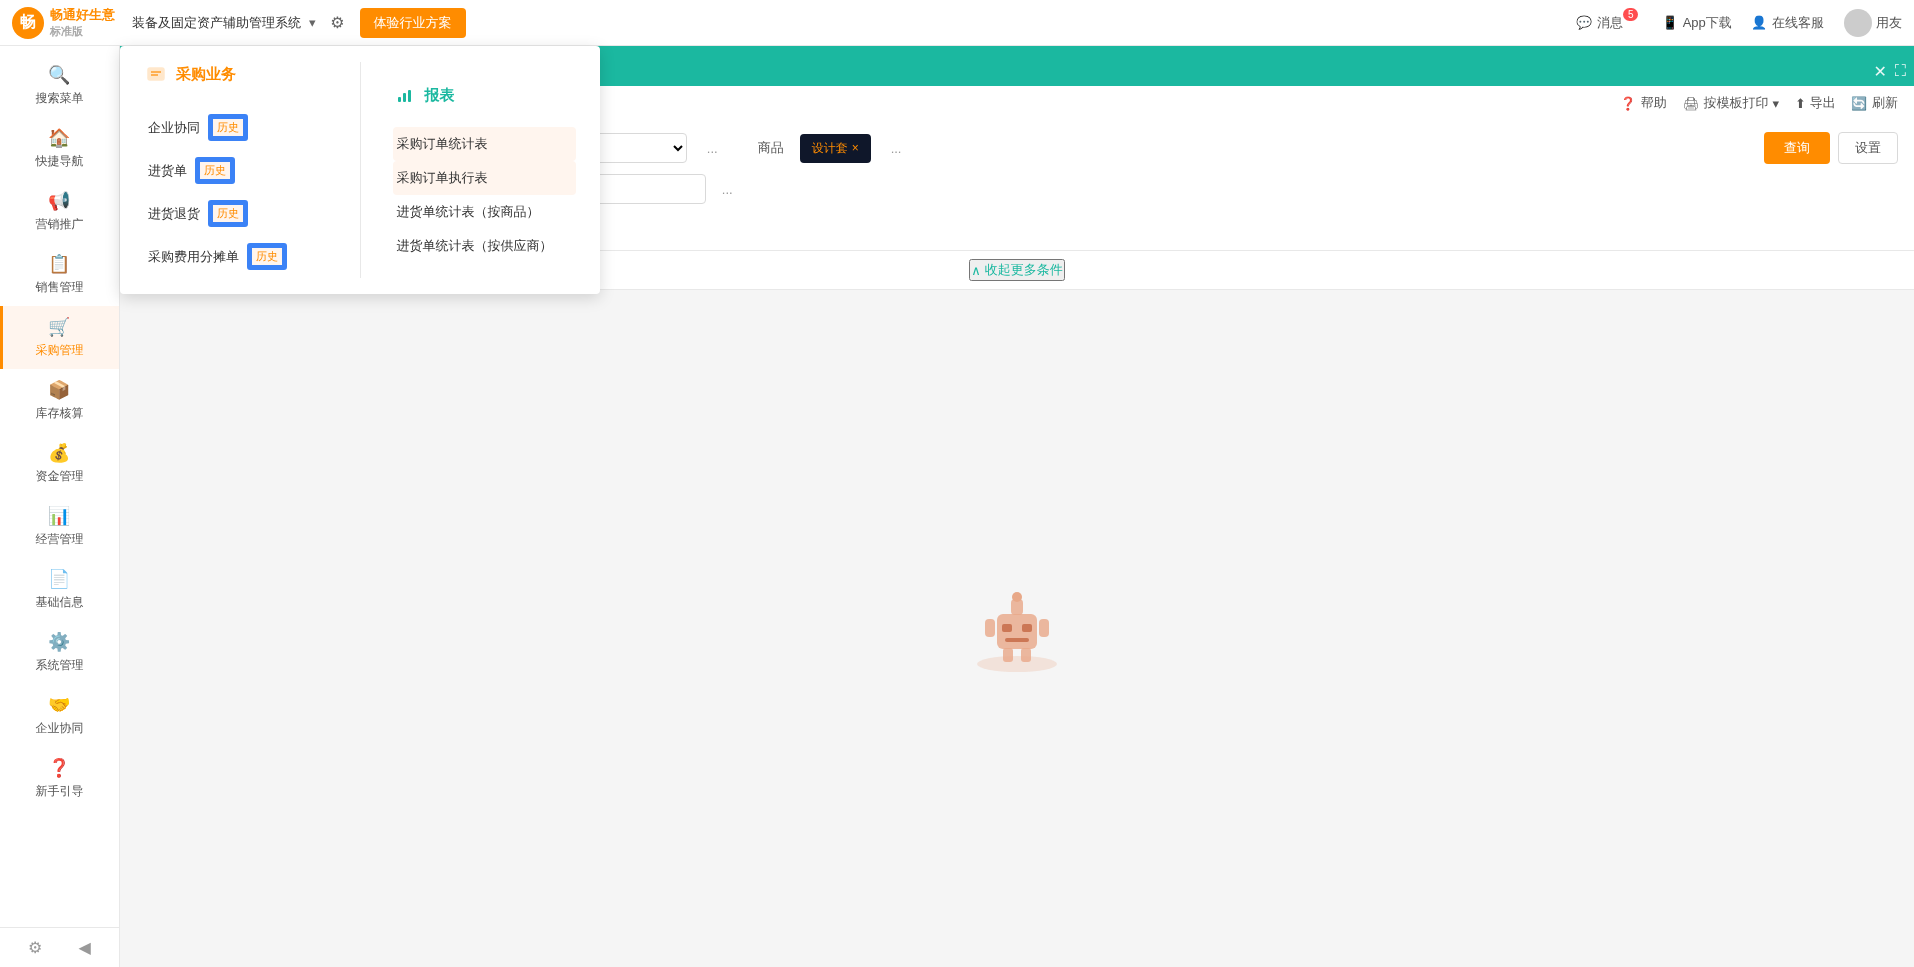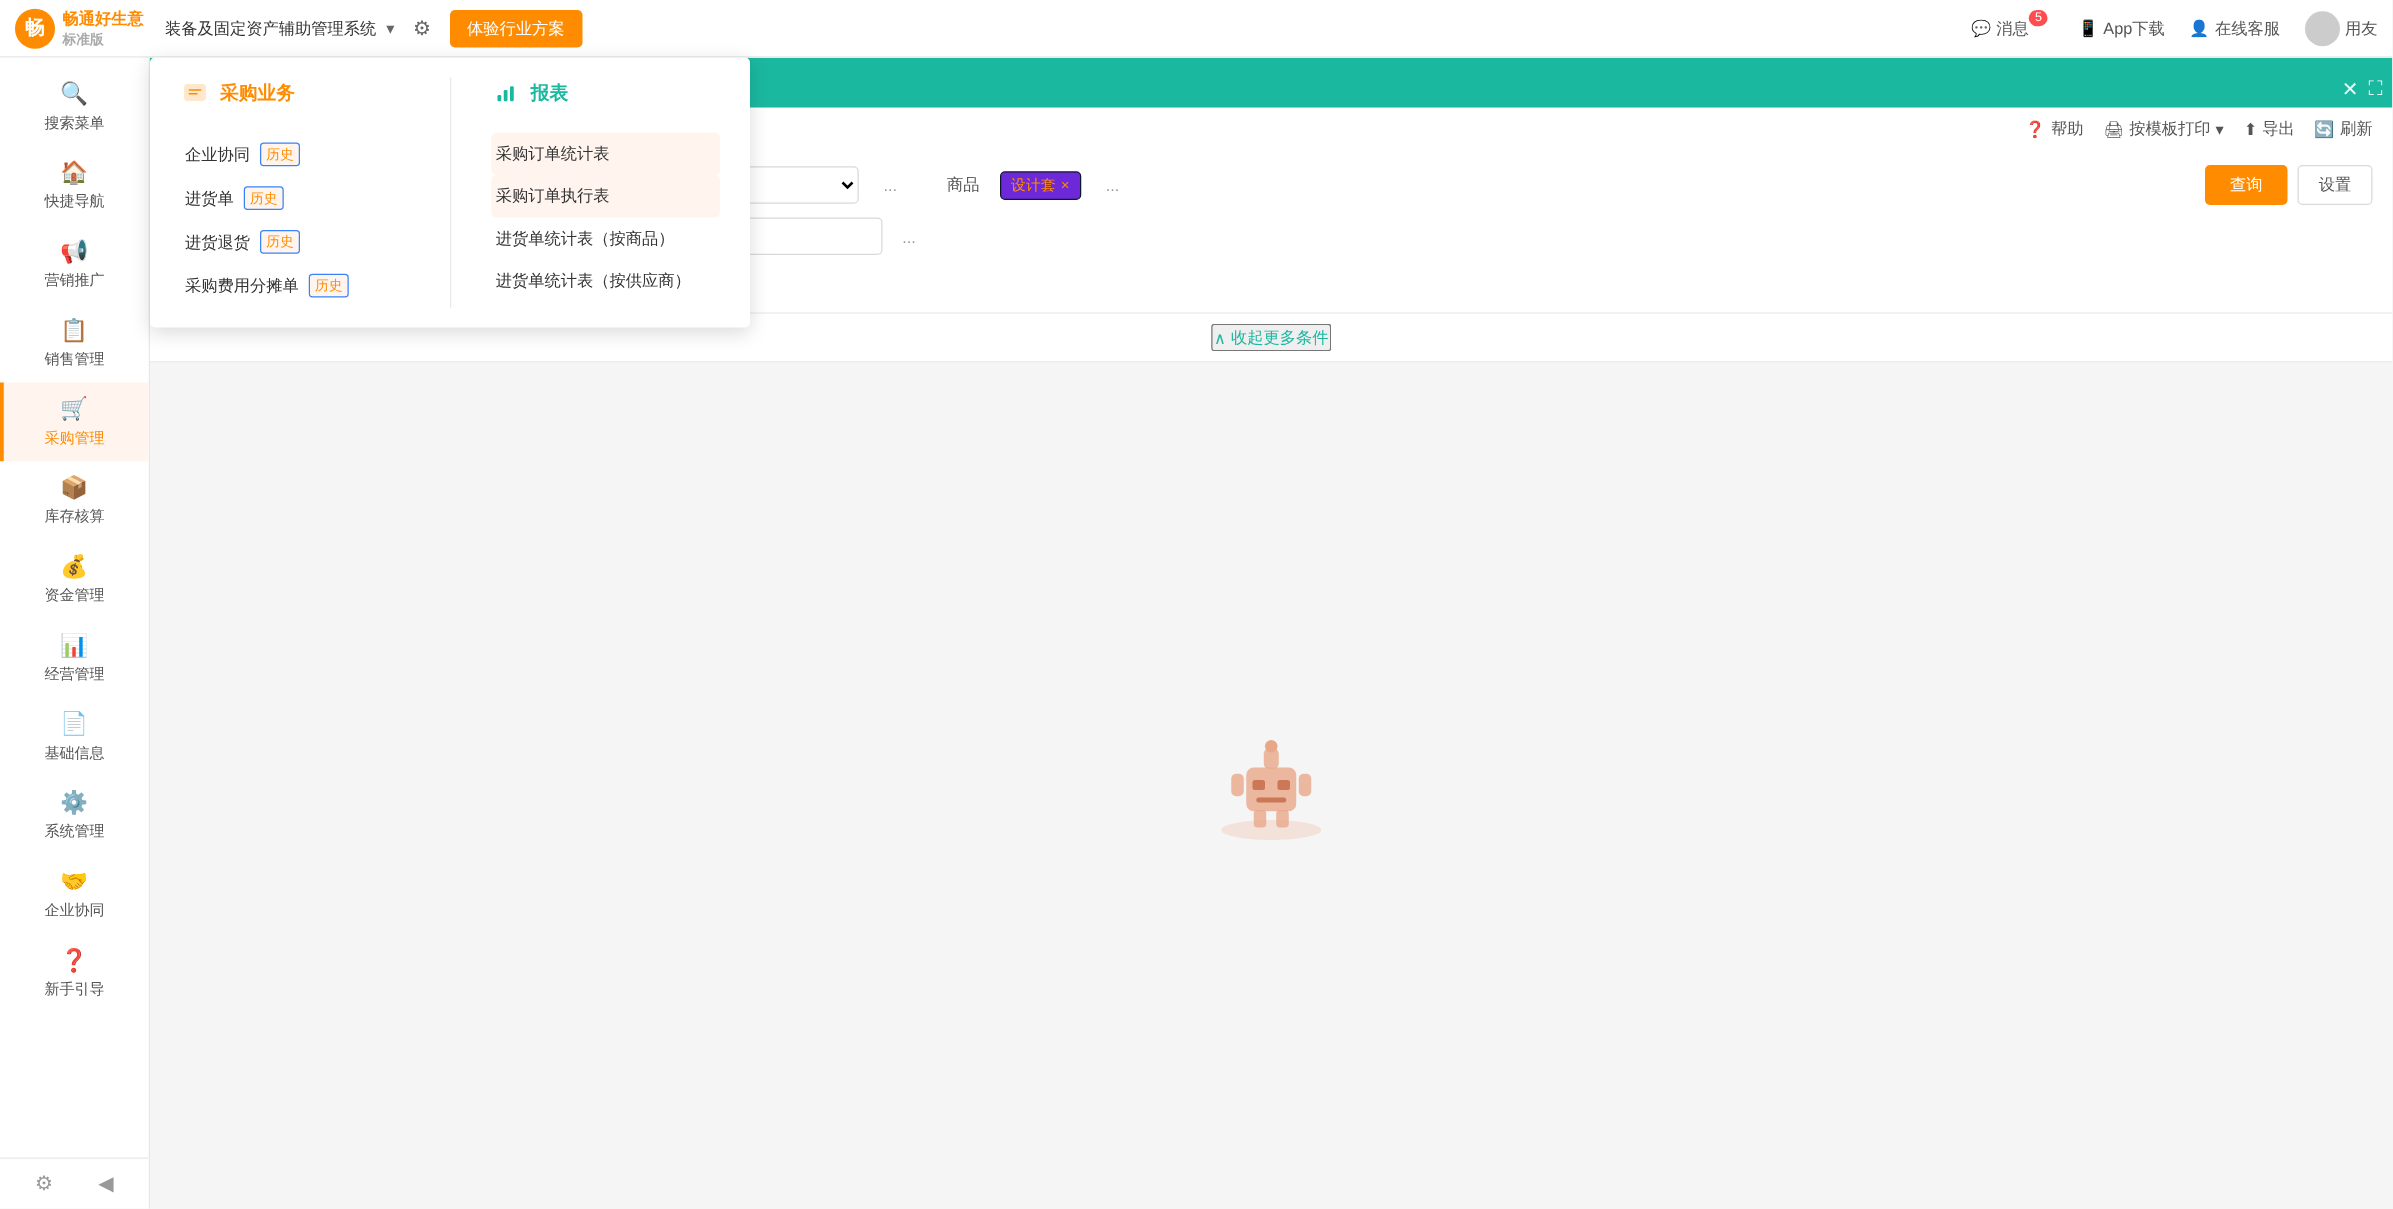--- a/index.html
+++ b/index.html
@@ -255,22 +255,22 @@
       color: #555;
     }
     .date-btn.active {
       border-color: #1bb8a0;
       color: #1bb8a0;
     }
     .tag {
       display: inline-flex;
       align-items: center;
       gap: 4px;
-      background: #6d28d9;
-      border: 1px solid #0f172a;
+      background: #0f172a;
+      border: 4px solid #0f172a;
       border-radius: 4px;
       padding: 2px 8px;
       font-size: 12px;
       color: #ff8c00;
     }
     .tag-close { cursor: pointer; }
     .filter-actions {
       display: flex;
       align-items: center;
       gap: 8px;
@@ -341,39 +341,39 @@
     .dropdown-col-title {
       display: flex;
       align-items: center;
       gap: 8px;
       font-size: 15px;
       font-weight: bold;
       color: #ff8c00;
       margin-bottom: 12px;
       padding-bottom: 8px;
     }
-    .dropdown-col-title.teal { color: #1bb8a0; }
+    .dropdown-col-title.teal { color: #1bb8a0; margin-top: 21px; }
     .dropdown-divider {
       width: 1px;
       background: #e8e8e8;
       margin: 0 8px;
     }
     .dropdown-item {
       display: flex;
       align-items: center;
       gap: 8px;
       padding: 8px 4px;
       cursor: pointer;
       color: #333;
       font-size: 13px;
       border-radius: 4px;
     }
     .history-badge {
       background: #fff5ee;
-      border: 1px solid #3b82f6;
+      border: 5px solid #3b82f6;
       color: #ff8c00;
       border-radius: 3px;
       font-size: 11px;
       padding: 1px 4px;
     }
     .dropdown-col-title-icon {
       width: 24px;
       height: 24px;
       display: flex;
       align-items: center;

